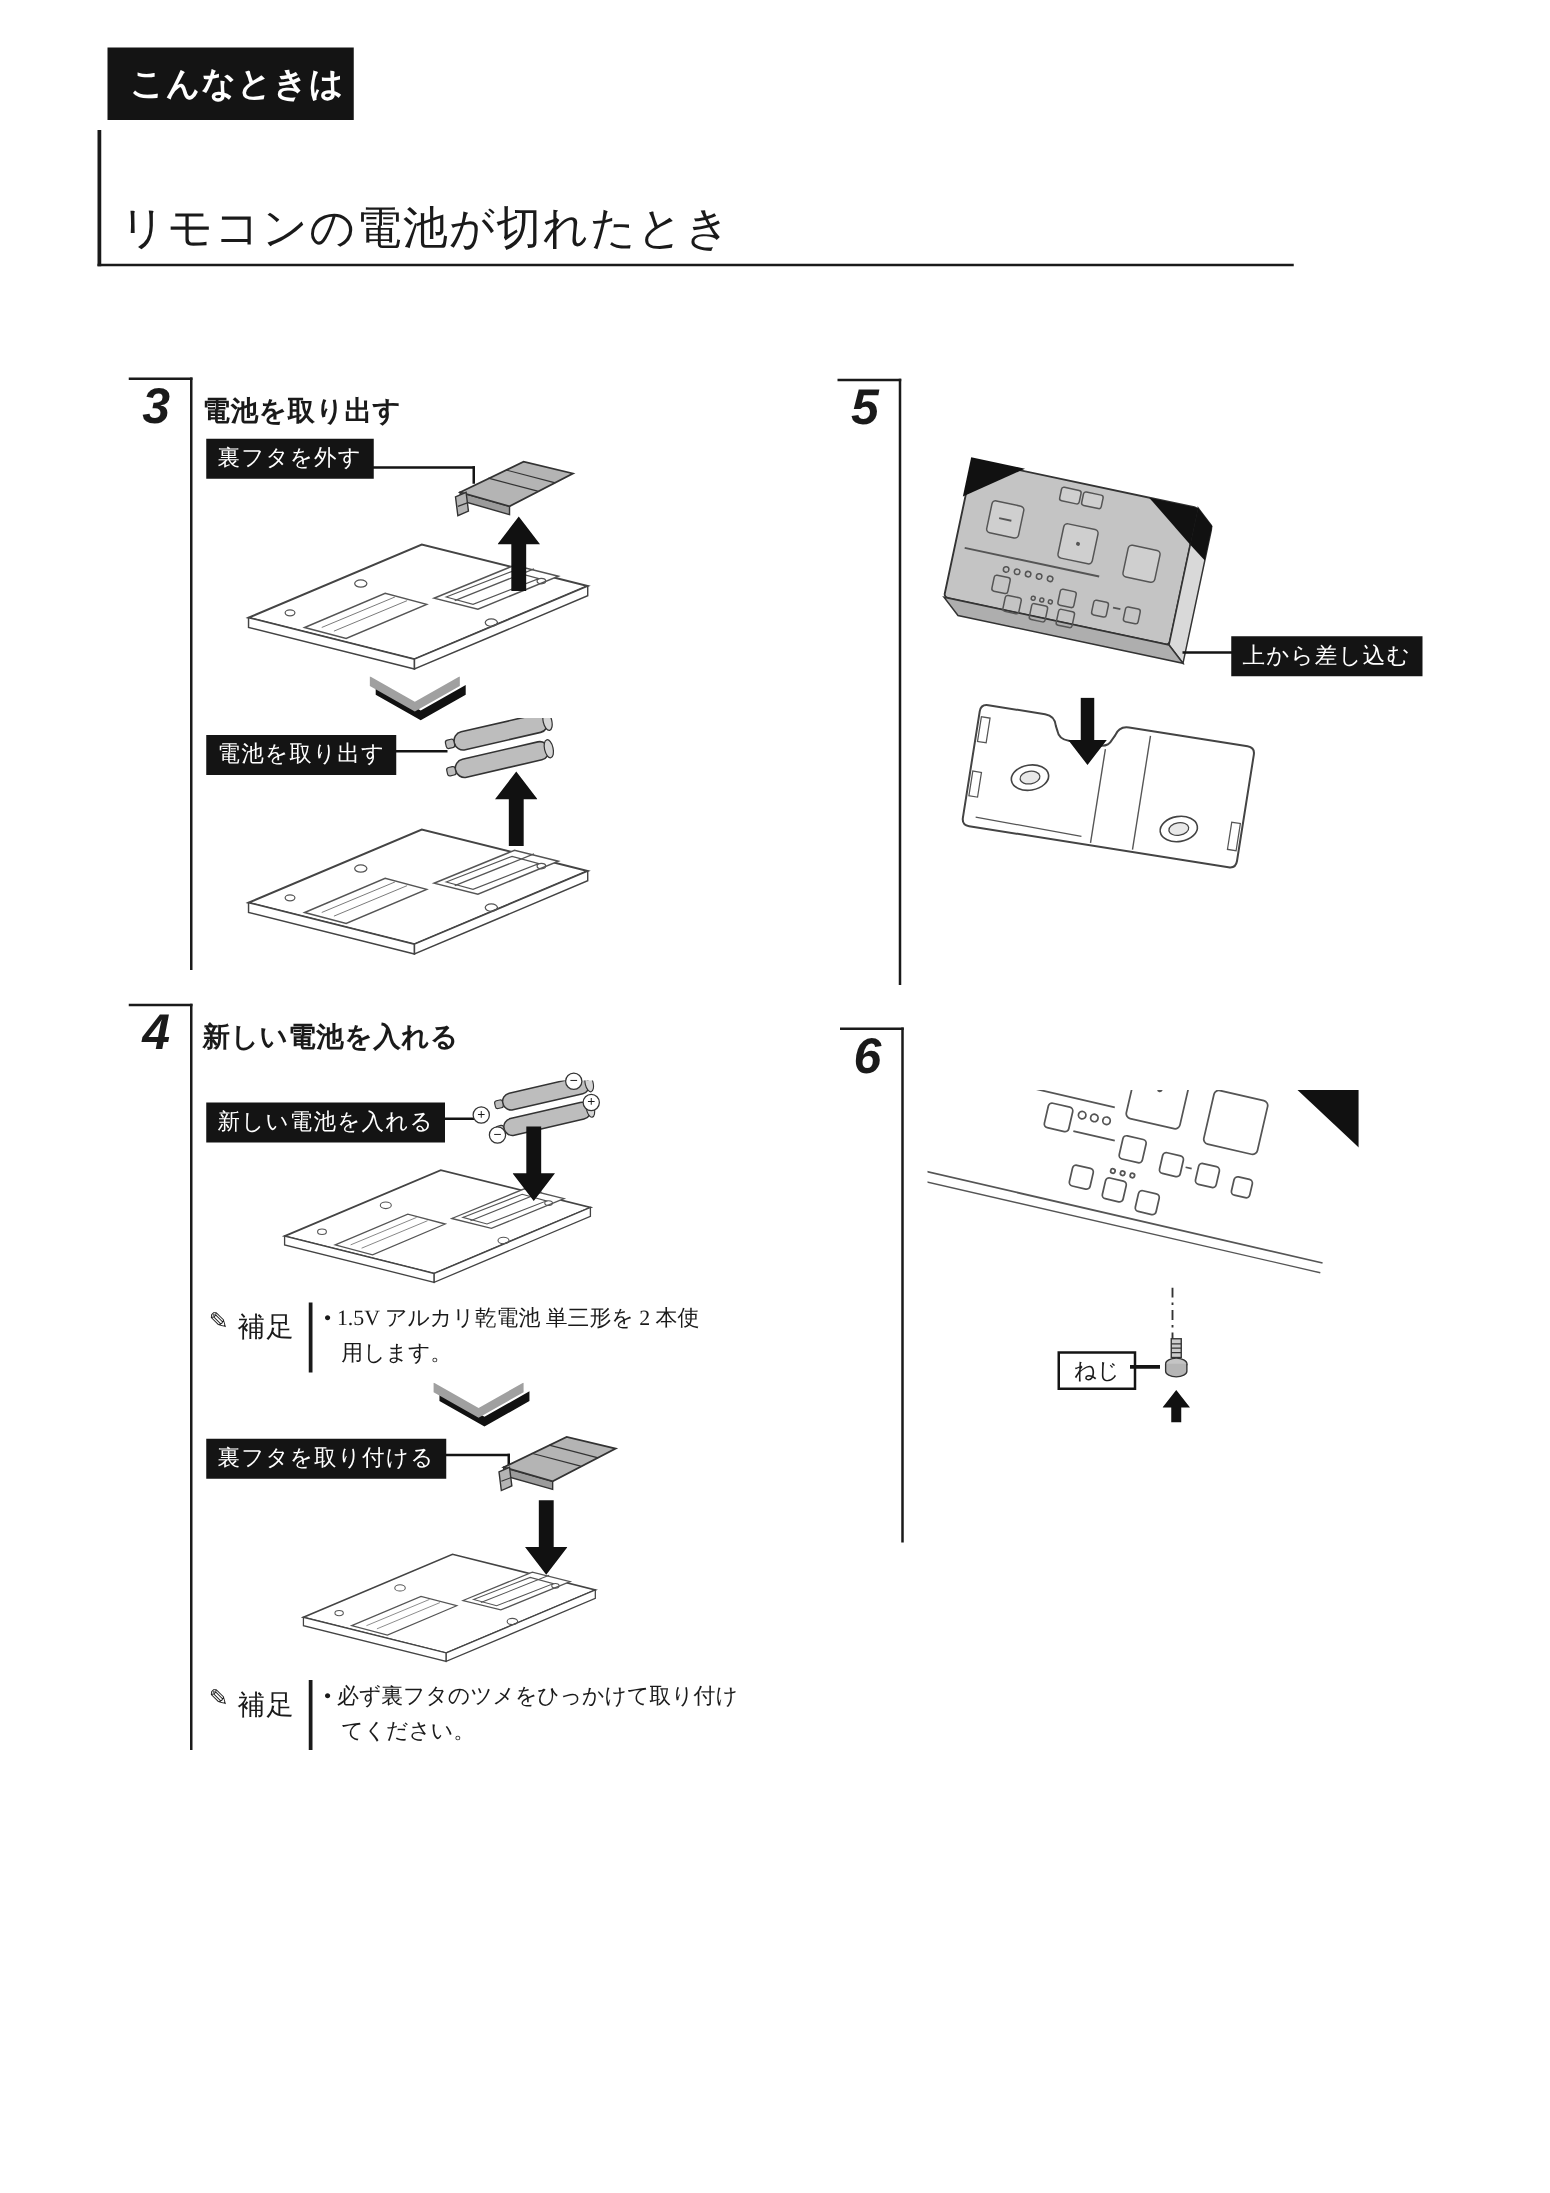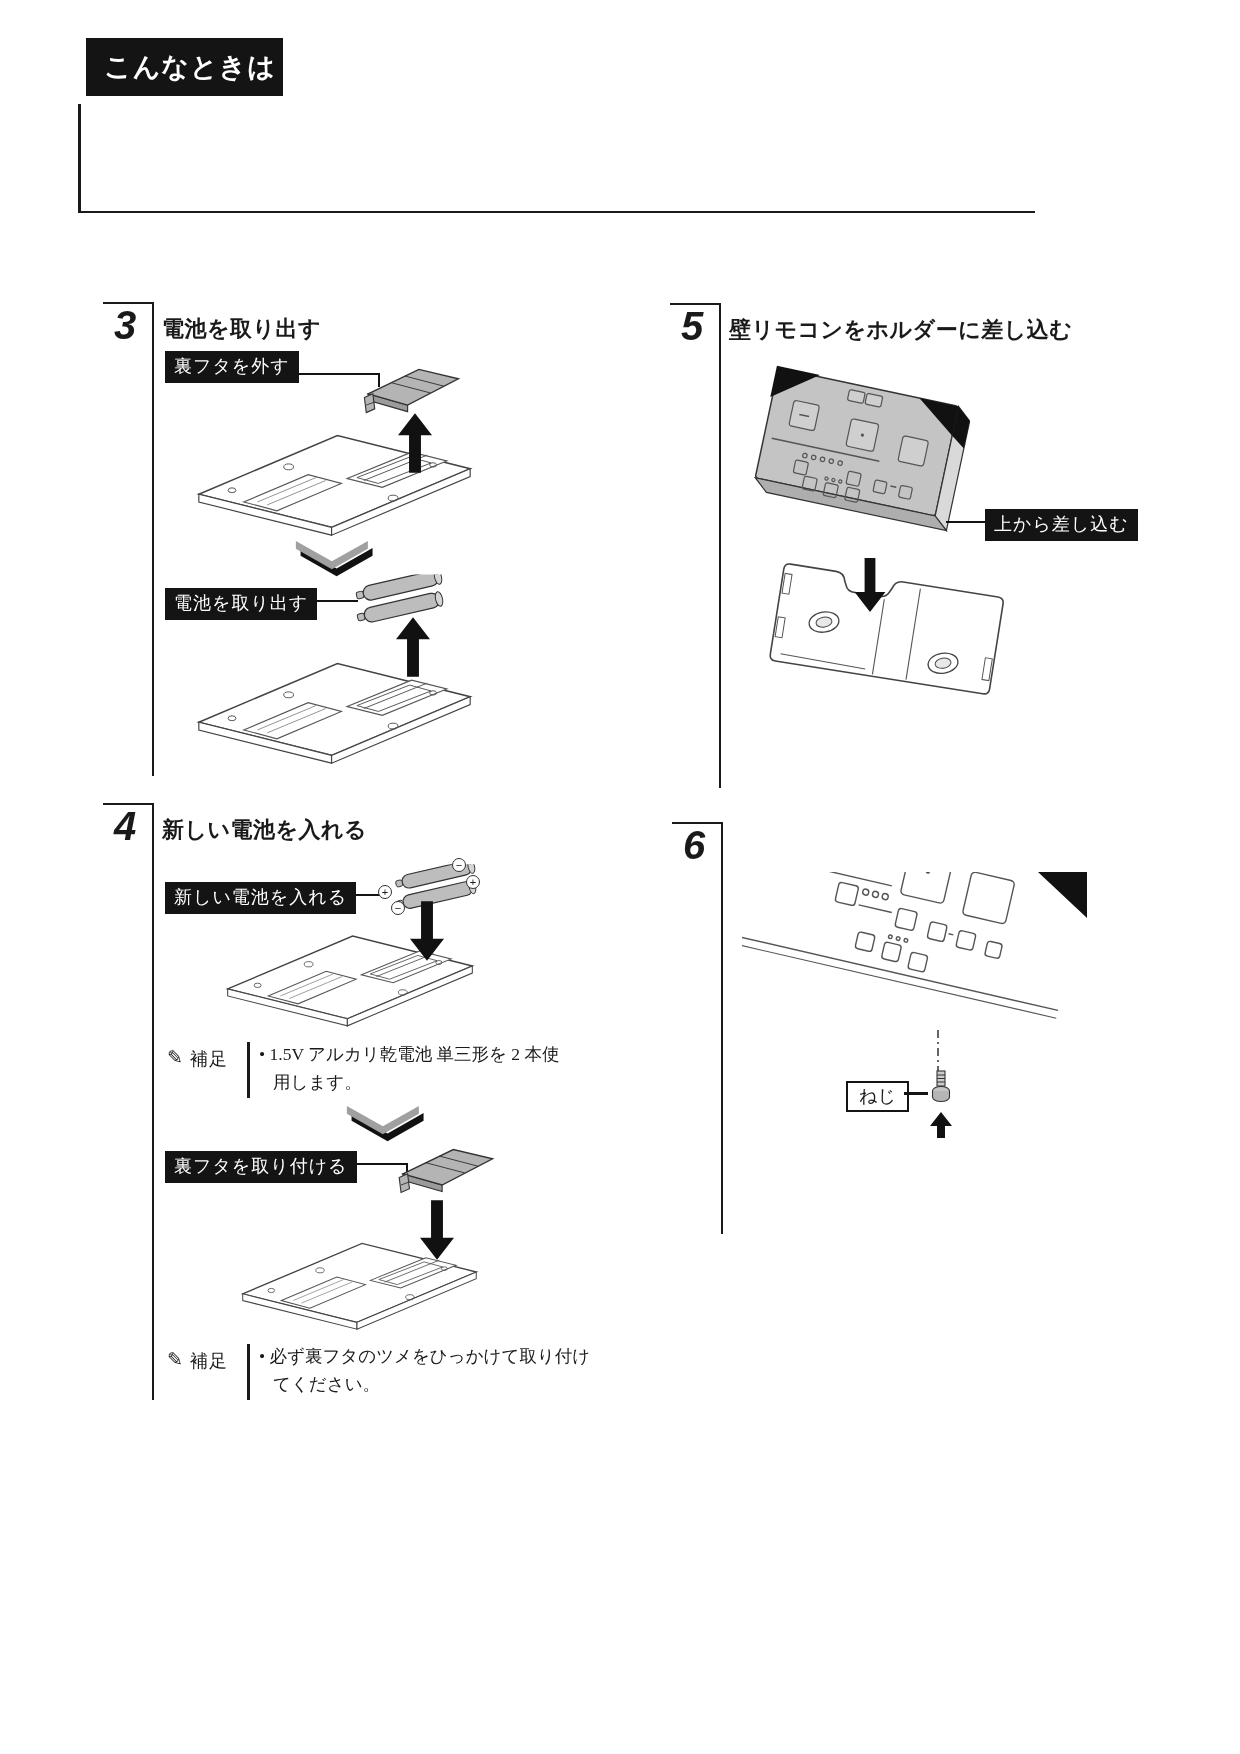--- a/index.html
+++ b/index.html
@@ -18,21 +18,21 @@
   .step-num{position:absolute;width:46px;text-align:center;font-size:40px;font-style:italic;
             font-weight:bold;}
   .step-title{position:absolute;font-size:22px;font-weight:bold;white-space:nowrap;letter-spacing:.5px;}
   .callout-dark{position:absolute;background:#141414;color:#fff;font-size:18px;
                 padding:3px 9px 5px;letter-spacing:1px;white-space:nowrap;}
   .callout-light{position:absolute;background:#fff;border:2px solid #141414;font-size:18px;
                  padding:1px 11px 2px;white-space:nowrap;}
   .hline{position:absolute;height:2px;background:#141414;}
   .vsegline{position:absolute;width:2px;background:#141414;}
   .note-icon{position:absolute;font-size:19px;color:#1a1a1a;}
-  .note-label{position:absolute;font-size:18px;color:#1a1a1a;letter-spacing:1px;}
+  .note-label{position:absolute;font-size:22px;color:#1a1a1a;letter-spacing:1px;}
   .note-bar{position:absolute;width:3px;background:#1a1a1a;}
   .note-text{position:absolute;font-size:17.5px;line-height:1.6;white-space:pre-line;
              padding-left:14px;text-indent:-14px;font-family:Liberation Serif, serif;}
   .pol{position:absolute;width:14px;height:14px;border:1.5px solid #333;border-radius:50%;
        background:#fff;font-size:11px;line-height:13px;text-align:center;box-sizing:border-box;}
   .pagenum{position:absolute;left:0;top:1483px;width:100%;text-align:center;font-size:21px;}
   svg{display:block;}
 </style>
 </head>
 <body>
@@ -82,20 +82,21 @@
       <polygon points="6,9 52,35 98,9 98,19 52,45 6,19" fill="#111"></polygon>
       <polygon points="0,0 46,26 92,0 92,10 46,36 0,10" fill="#a0a0a0"></polygon>
     </symbol>
   </defs>
 </svg>
 
 <div class="page">
 
   <div class="banner">こんなときは</div>
   <div class="title-vbar"></div>
+  <div class="page-title">リモコンの電池が切れたとき</div>
   <div class="title-rule"></div>
 
   <div class="step-topline" style="left:103px;top:302px;width:51px;"></div>
   <div class="step-num" style="left:102px;top:303px;">3</div>
   <div class="step-vline" style="left:152px;top:302px;height:474px;"></div>
   <div class="step-title" style="left:162px;top:314px;">電池を取り出す</div>
 
   <div class="callout-dark" style="left:165px;top:351px;">裏フタを外す</div>
   <div class="hline" style="left:286px;top:373px;width:94px;"></div>
   <div class="vsegline" style="left:378px;top:373px;height:14px;"></div>
@@ -175,21 +176,20 @@
 
   <span class="note-icon" style="left:167px;top:1348px;">✎</span>
   <span class="note-label" style="left:190px;top:1349px;">補足</span>
   <div class="note-bar" style="left:247px;top:1344px;height:56px;"></div>
   <div class="note-text" style="left:259px;top:1342px;width:320px;">• 必ず裏フタのツメをひっかけて取り付け
 てください。</div>
 
   <div class="step-topline" style="left:670px;top:303px;width:51px;"></div>
   <div class="step-num" style="left:669px;top:304px;">5</div>
   <div class="step-vline" style="left:719px;top:303px;height:485px;"></div>
-  <div class="step-title" style="left:729px;top:315px;">壁リモコンをホルダーに差し込む</div>
 
   <svg class="abs" style="left:742px;top:328px;" width="228" height="235" viewBox="0 0 228 235">
     <g transform="rotate(12 114 118)">
       <rect x="22" y="58" width="184" height="112" rx="3" fill="#c4c4c4" stroke="#333" stroke-width="1.5"></rect>
       <polygon points="206,58 220,70 220,182 206,170" fill="#d9d9d9" stroke="#333" stroke-width="1.2"></polygon>
       <polygon points="22,170 206,170 220,182 36,182" fill="#aeaeae" stroke="#333" stroke-width="1.2"></polygon>
       <polygon points="20,56 64,56 20,88" fill="#111"></polygon>
       <polygon points="166,58 206,58 206,88" fill="#111"></polygon>
       <polygon points="206,58 220,70 220,98 206,88" fill="#111"></polygon>
       <g fill="#cfcfcf" stroke="#555" stroke-width="1.2">

